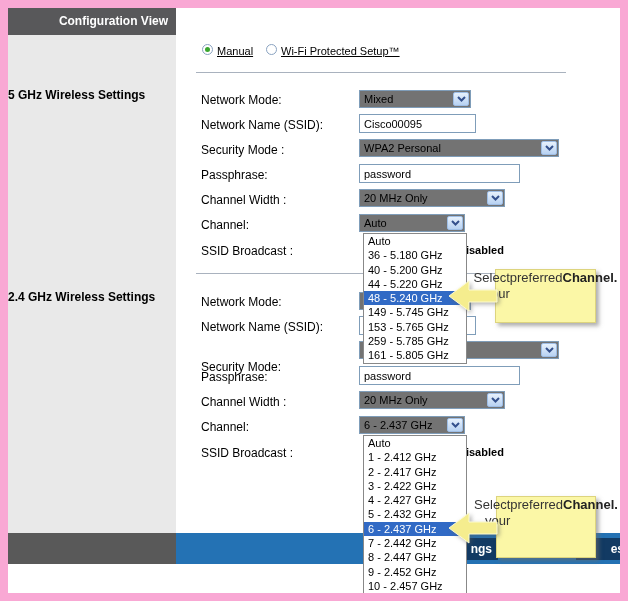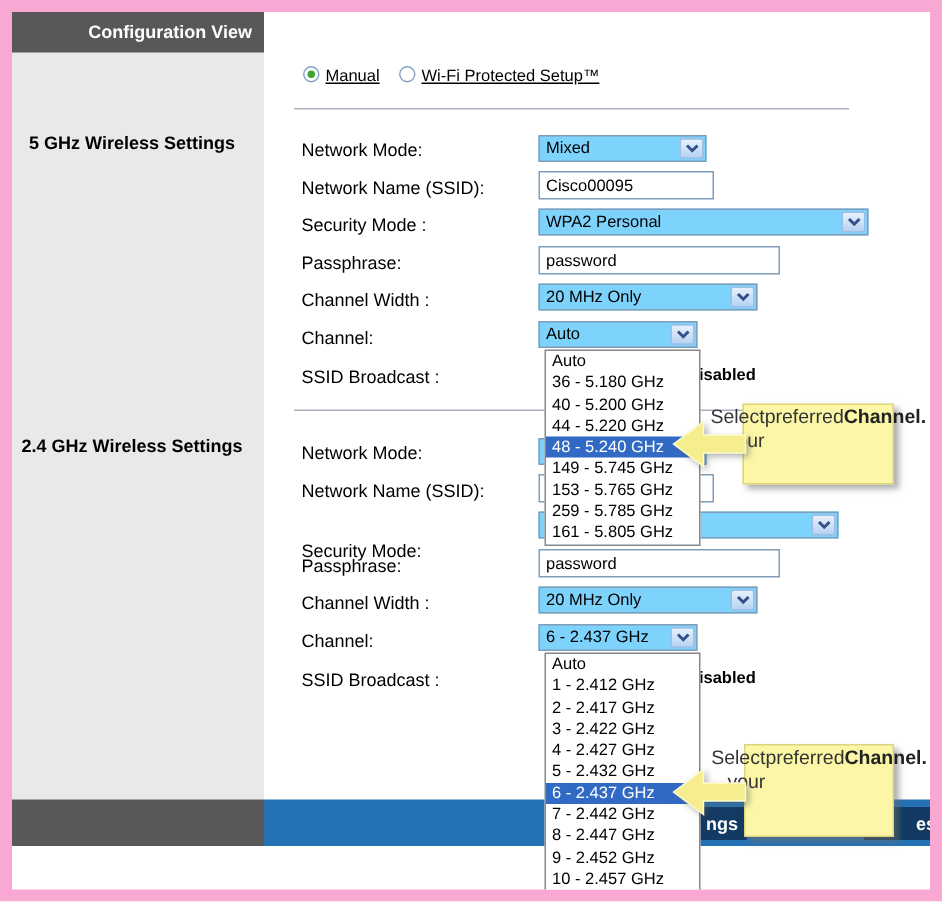--- a/index.html
+++ b/index.html
@@ -10,21 +10,21 @@
     border:8px solid #f9a8d4; background:#fff; overflow:hidden;
   }
   
   .sidebar { position:absolute; left:0; top:0; width:168px; height:525px; background:#e9e9e9; }
   .cfg-header {
     position:absolute; left:0; top:0; width:168px; height:27px; background:#58585a;
     color:#fff; font-weight:bold; font-size:12px; line-height:27px;
     text-align:right; padding-right:8px;
   }
   .side-label {
-    position:absolute; width:168px; text-align:center; padding-right:8px;
+    position:absolute; width:168px; text-align:left; padding-right:8px;
     font-size:12px; font-weight:bold; color:#000;
   }
   .bottom-gray { position:absolute; left:0; top:525px; width:168px; height:31px; background:#595959; }
   .blue-bar { position:absolute; left:168px; top:525px; width:456px; height:31px; background:#2472b4; z-index:1; }
   .navy-tab {
     position:absolute; top:530px; height:22px; background:#123a63; z-index:2;
     color:#fff; font-weight:bold; font-size:12px; line-height:22px; text-align:right; padding-right:6px;
   }
   
   .lbl { position:absolute; left:193px; font-size:12px; color:#000; }
@@ -37,21 +37,21 @@
   }
   .radio.sel::after {
     content:""; position:absolute; left:2px; top:2px; width:5px; height:5px;
     border-radius:50%; background:#3aa62f;
   }
   .txt-input {
     position:absolute; height:19px; border:1px solid #7f9db9; background:#fff;
     font-family:"Liberation Sans", sans-serif; font-size:11px; padding-left:4px; color:#000;
   }
   .dd {
-    position:absolute; height:18px; border:1px solid #7f9db9; background:#7dd3fc; z-index:0;
+    position:absolute; height:18px; border:1px solid #7f9db9; background:#737373; z-index:0;
   }
   .dd .val { position:absolute; left:4px; top:2px; font-size:11px; color:#000; white-space:nowrap; }
   .dd .btn {
     position:absolute; right:1px; top:1px; bottom:1px; width:16px;
     background:linear-gradient(#e7f1fc,#b8d2f2); border:1px solid #9ebee6; border-radius:2px;
     display:flex; align-items:center; justify-content:center;
   }
   
   .list {
     position:absolute; width:104px; background:#fff; border:1px solid #888; z-index:5;
@@ -99,21 +99,21 @@
         <svg width="9" height="6">
           <path d="M1 1 L4.5 4.5 L8 1" stroke="#34508c" stroke-width="2" fill="none"></path>
         </svg>
       </span>
   </div>
 
   <div class="lbl" style="top:110px;">Network Name (SSID):</div>
   <input class="txt-input" style="left: 351px; top: 106px; width: 117px;" value="Cisco00095">
 
   <div class="lbl" style="top:135px;">Security Mode :</div>
-  <div class="dd" style="left:351px; top:131px; width:220px;">
+  <div class="dd" style="left:351px; top:131px; width:200px;">
     <span class="val">WPA2 Personal</span>
     <span class="btn">
         <svg width="9" height="6">
           <path d="M1 1 L4.5 4.5 L8 1" stroke="#34508c" stroke-width="2" fill="none"></path>
         </svg>
       </span>
   </div>
 
   <div class="lbl" style="top:160px;">Passphrase:</div>
   <input class="txt-input" style="left: 351px; top: 156px; width: 161px;" value="password">

